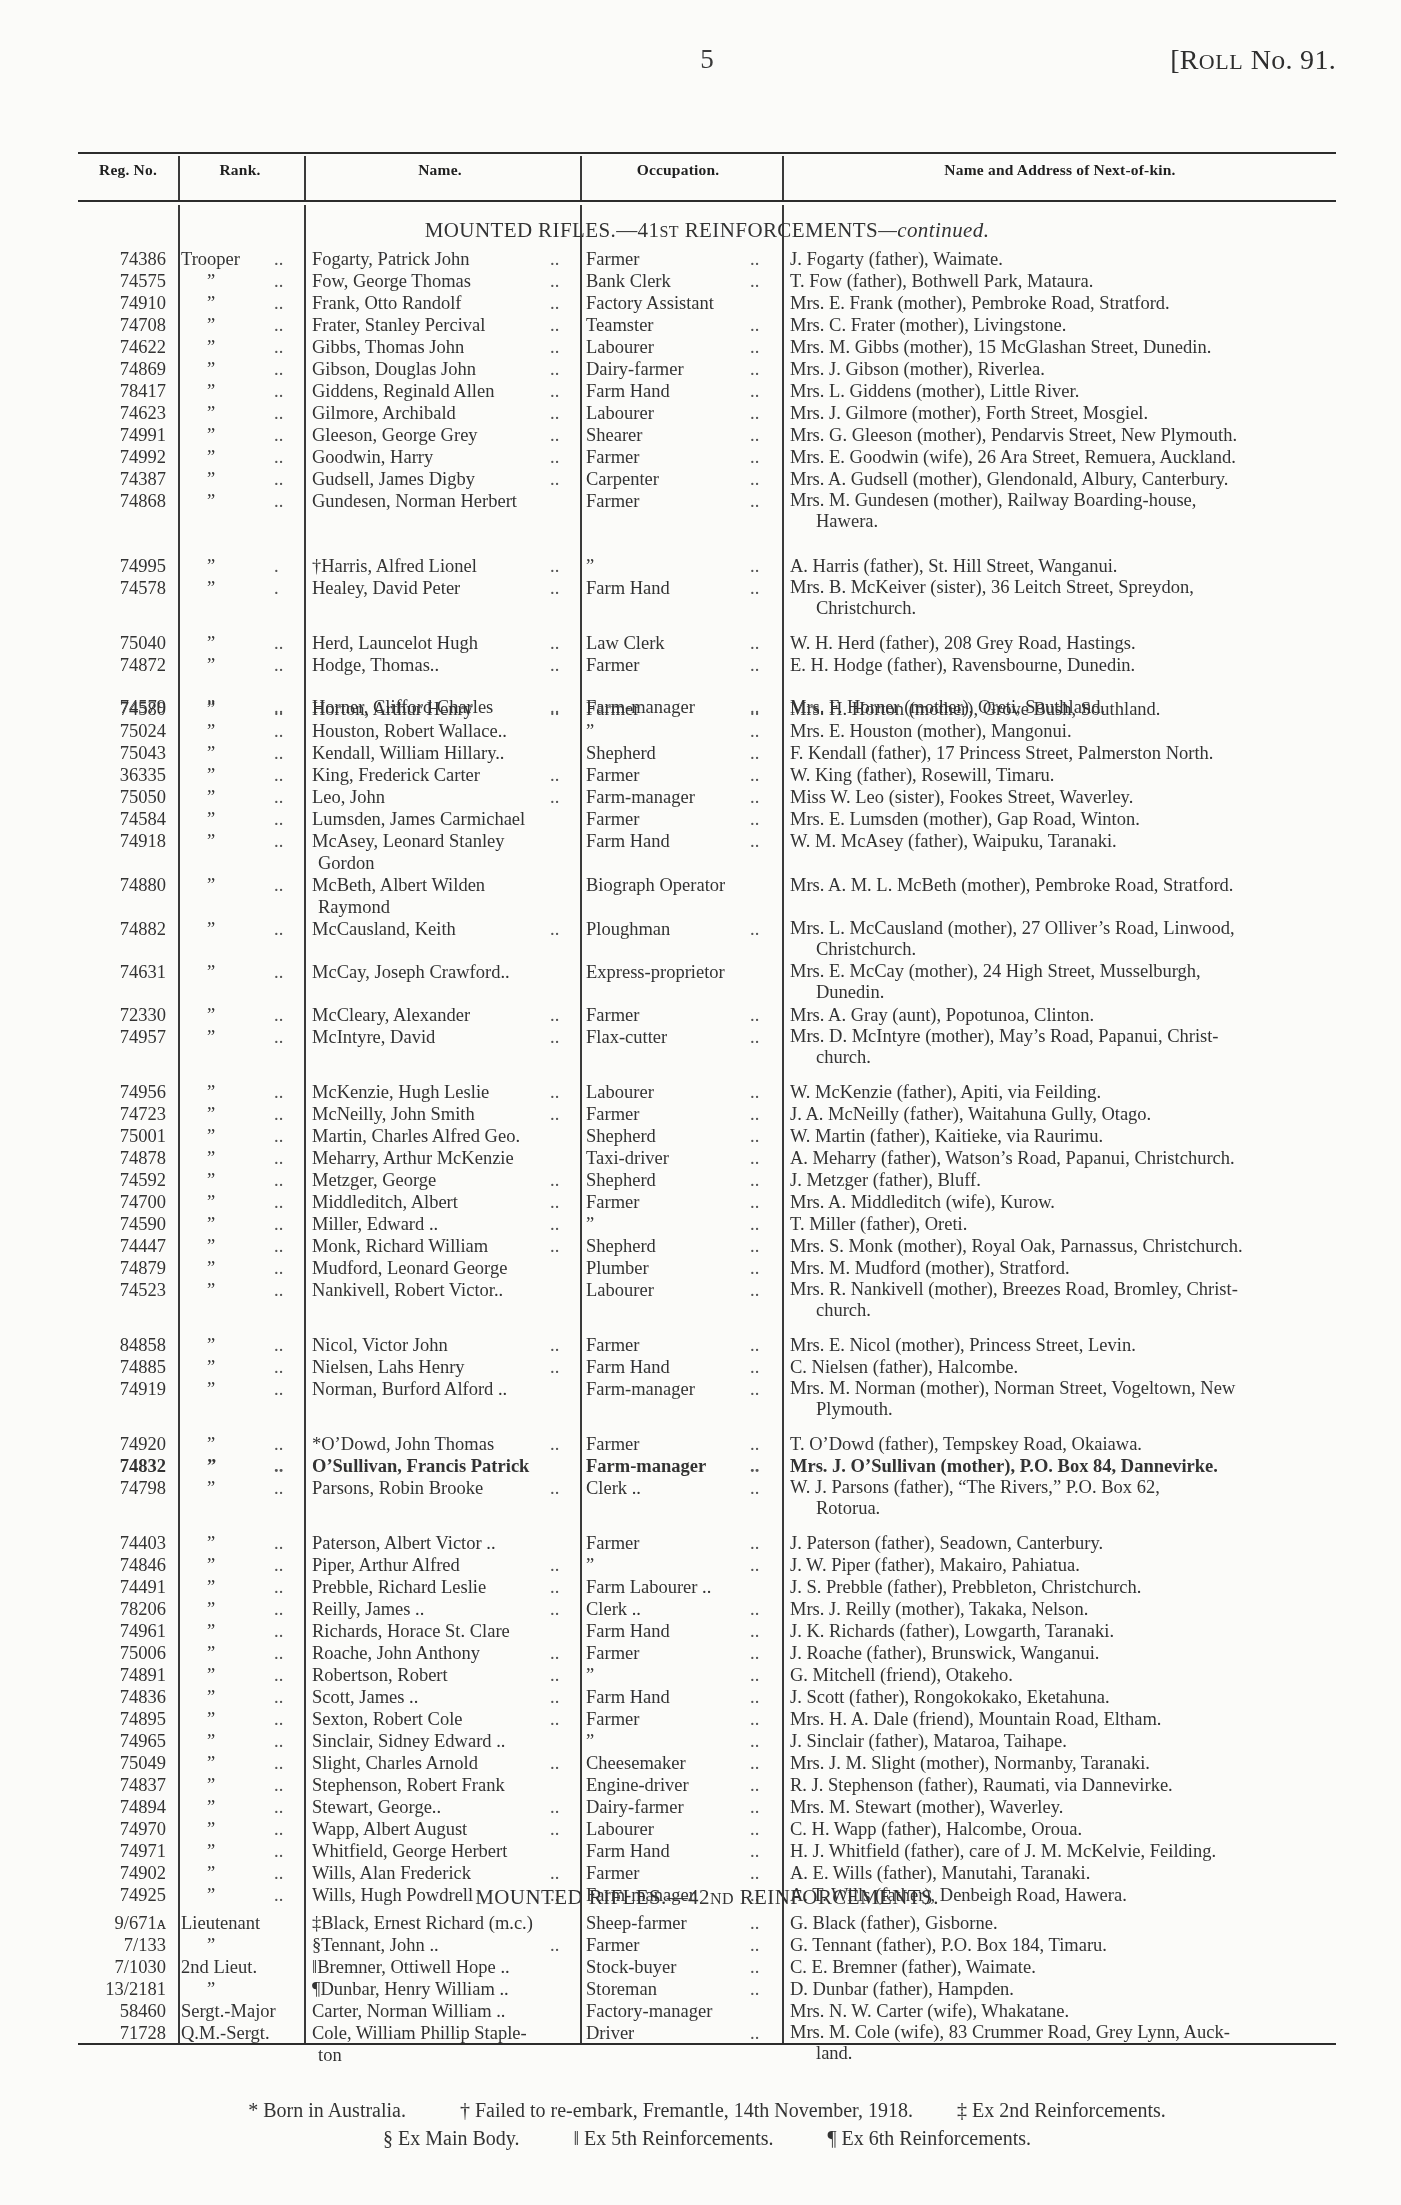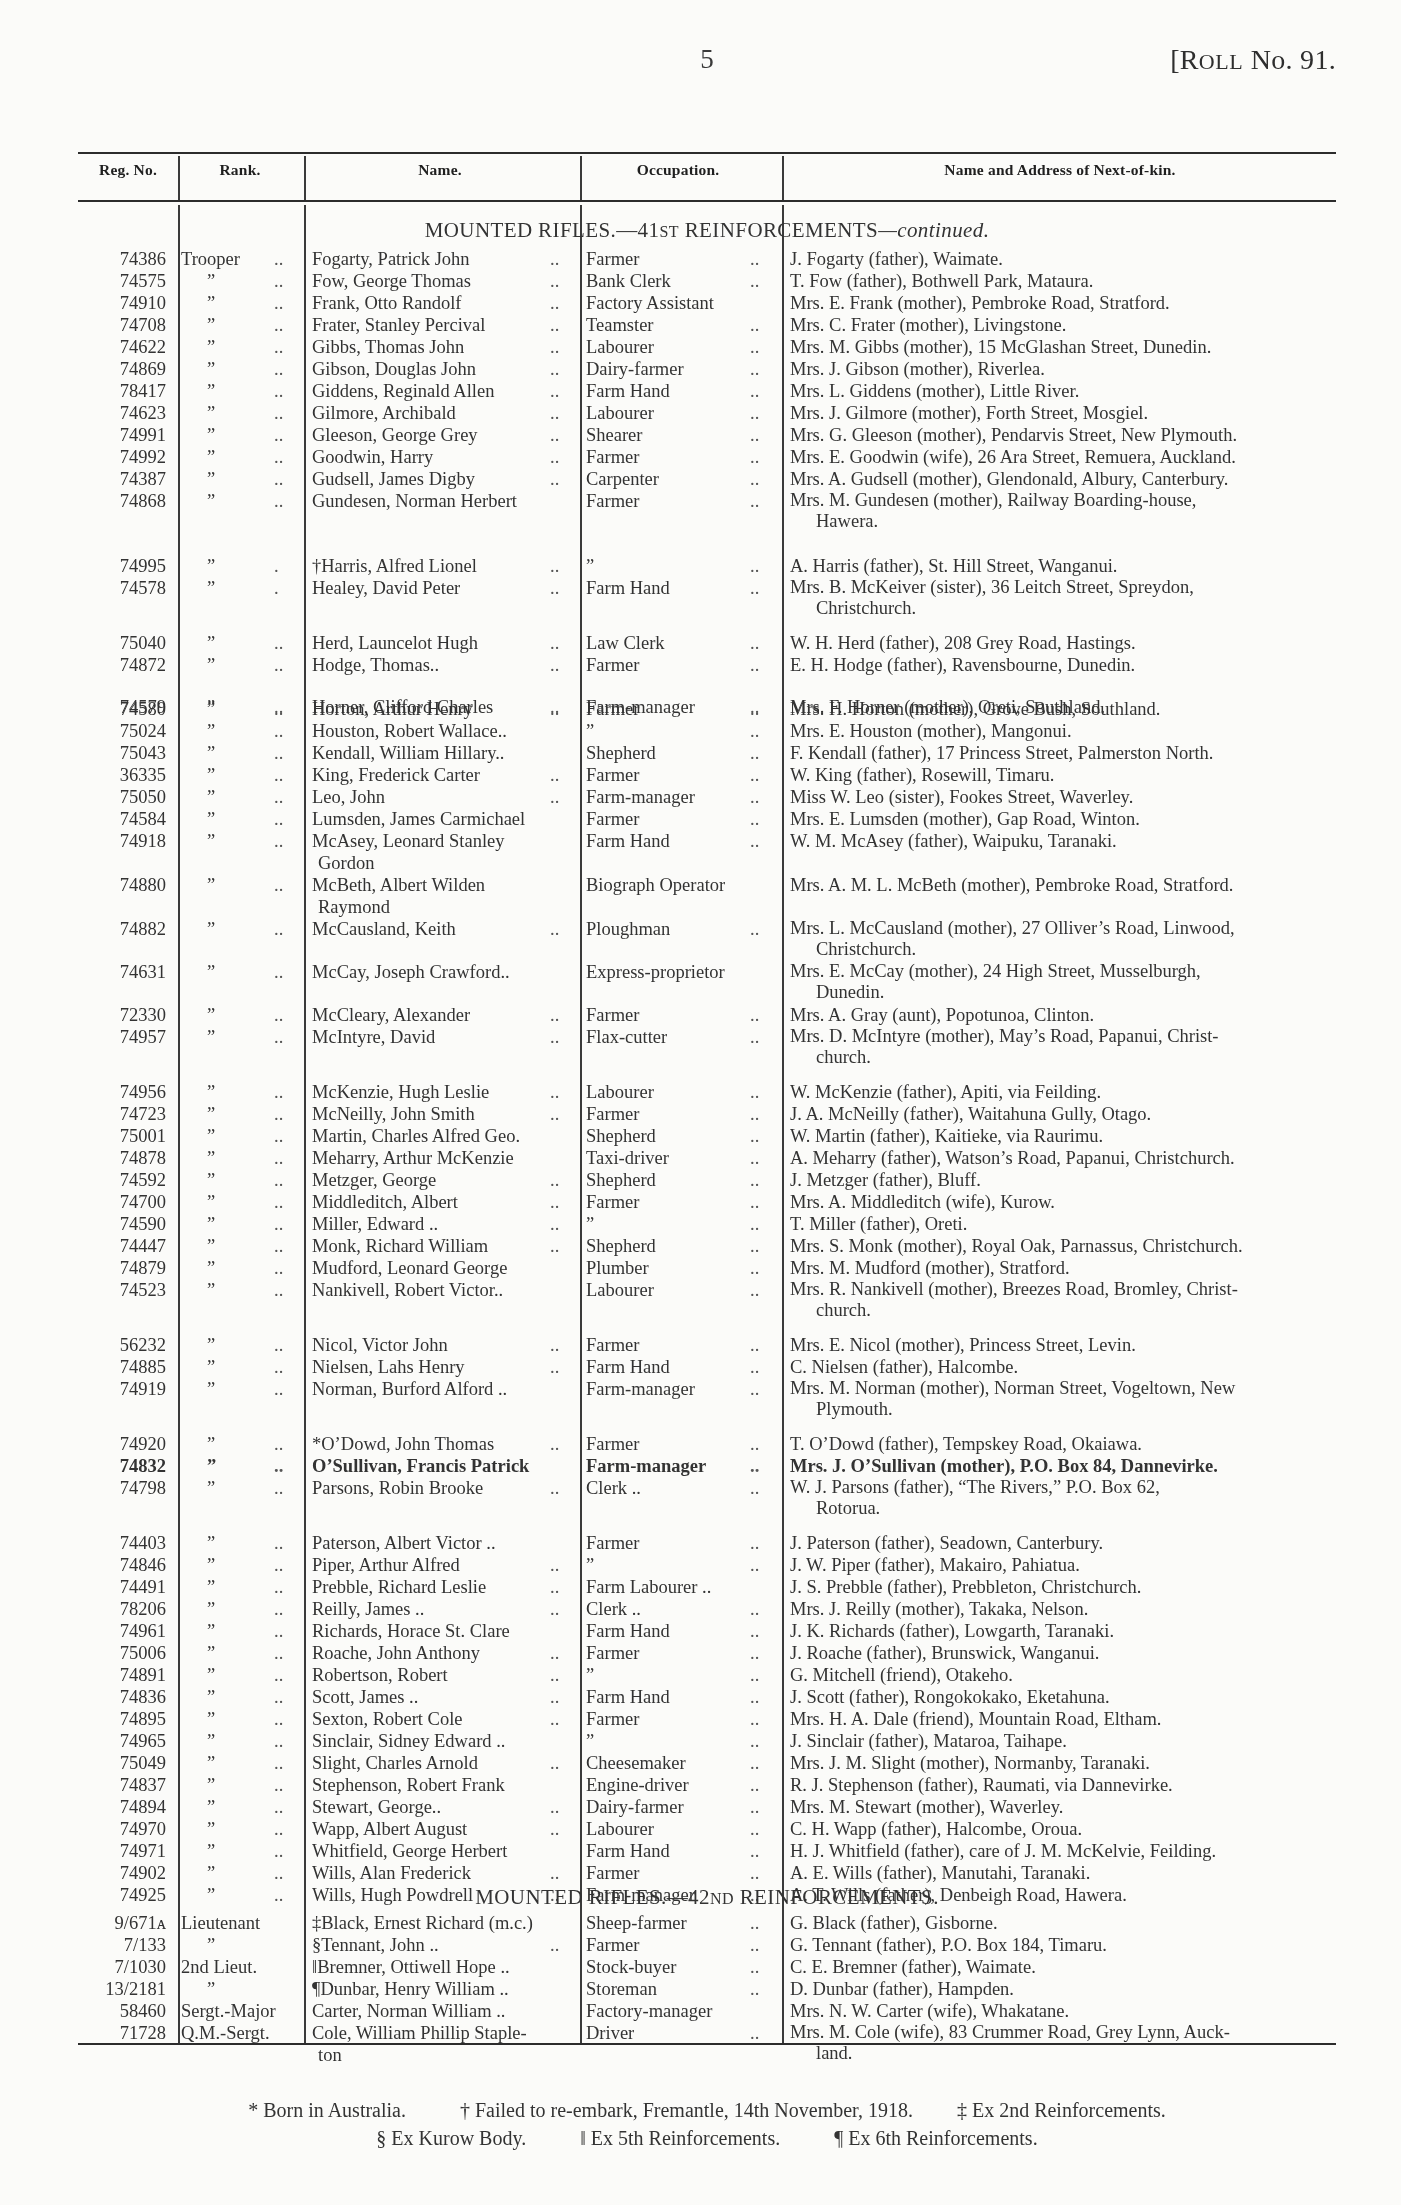--- a/index.html
+++ b/index.html
@@ -602,21 +602,21 @@
       <div class="row" style="top: 1279px;">
         <div class="c-reg">74523</div>
         <div class="c-rank ditto">”</div>
         <div class="c-rank-dots">..</div>
         <div class="c-name">Nankivell, Robert Victor..</div>
         <div class="c-occ">Labourer</div>
         <div class="c-occ-dots">..</div>
         <div class="c-nok wrap">Mrs. R. Nankivell (mother), Breezes Road, Bromley, Christ-<span class="cont">church.</span></div>
       </div>
       <div class="row" style="top: 1334px;">
-        <div class="c-reg">56232</div>
+        <div class="c-reg">84858</div>
         <div class="c-rank ditto">”</div>
         <div class="c-rank-dots">..</div>
         <div class="c-name">Nicol, Victor John</div>
         <div class="c-name-dots">..</div>
         <div class="c-occ">Farmer</div>
         <div class="c-occ-dots">..</div>
         <div class="c-nok">Mrs. E. Nicol (mother), Princess Street, Levin.</div>
       </div>
       <div class="row" style="top: 1356px;">
         <div class="c-reg">74885</div>
@@ -886,21 +886,21 @@
 
   <div class="footnotes">
     <div>
       <span class="fn">* Born in Australia.</span>
       <span class="fn-gap"></span>
       <span class="fn">† Failed to re-embark, Fremantle, 14th November, 1918.</span>
       <span class="fn-gap-sm"></span>
       <span class="fn">‡ Ex 2nd Reinforcements.</span>
     </div>
     <div>
-      <span class="fn">§ Ex Kurow Body.</span>
+      <span class="fn">§ Ex Main Body.</span>
       <span class="fn-gap"></span>
       <span class="fn">‖ Ex 5th Reinforcements.</span>
       <span class="fn-gap"></span>
       <span class="fn">¶ Ex 6th Reinforcements.</span>
     </div>
   </div>
 
 </div>
 
 </body></html>

